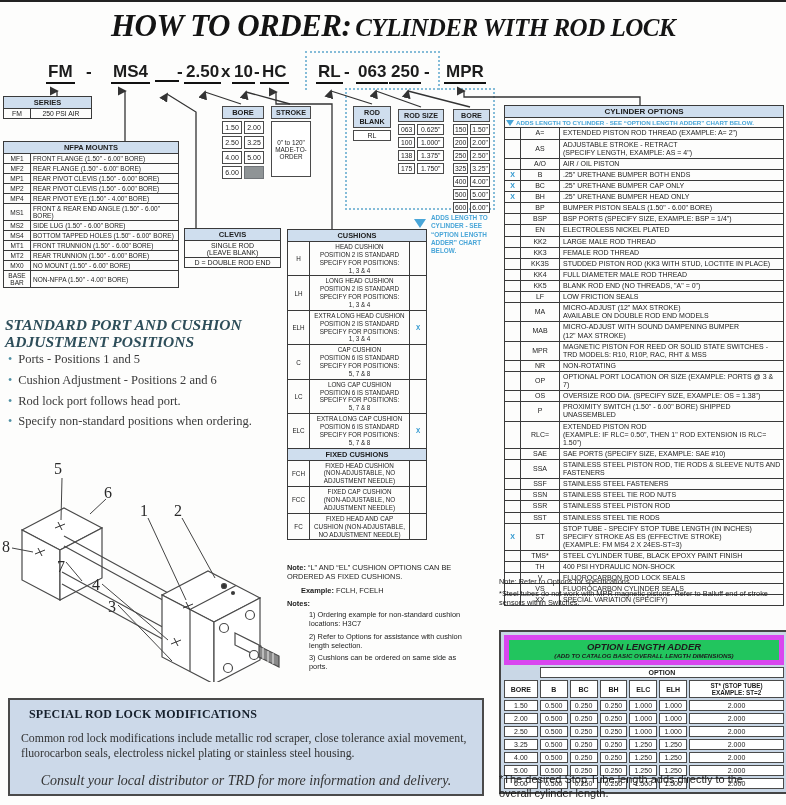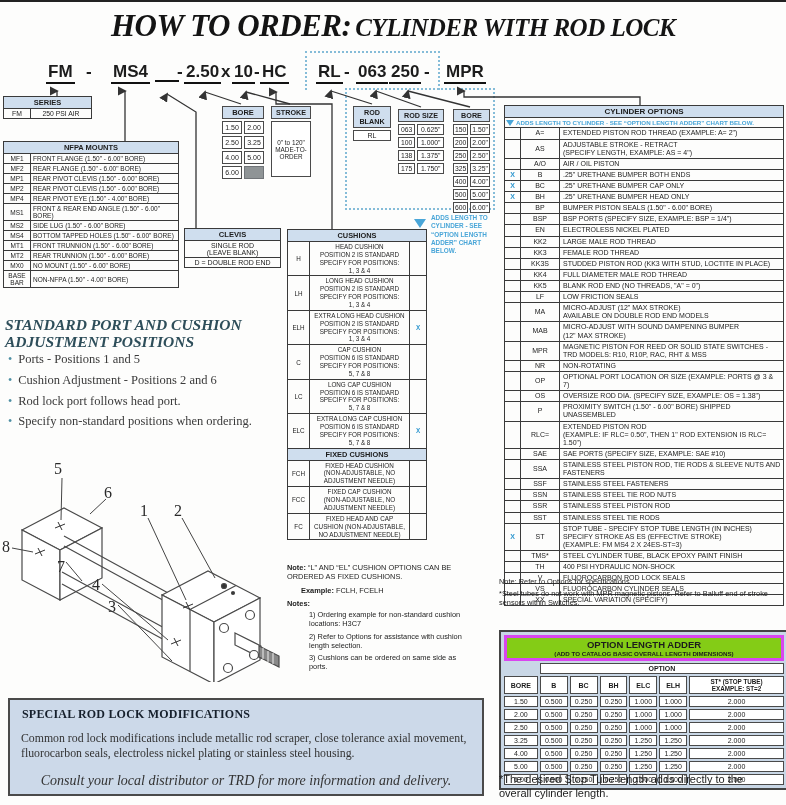--- a/index.html
+++ b/index.html
@@ -107,28 +107,28 @@
   #port-head{position:absolute;left:5px;top:316px;width:240px;
              font-family:"Liberation Serif",serif;font-style:italic;font-weight:bold;
              font-size:15.5px;line-height:1.12;color:#2e4e5a;}
   #port-bullets{position:absolute;left:6px;top:352px;width:270px;margin:0;padding:0;list-style:none;
                 font-family:"Liberation Serif",serif;font-size:12.5px;color:#3a3a3a;}
   #port-bullets li{margin:0 0 6px 14px;text-indent:-12px;line-height:1.15;}
   #port-bullets li::before{content:"\2022";color:#4e8fa3;margin-right:6px;font-size:12px;}
 
   #special{position:absolute;left:8px;top:698px;width:450px;height:80px;background:#ccd9e9;
            border:2px solid #4a4a4a;padding:7px 11px;font-family:"Liberation Serif",serif;color:#333;}
-  #special h3{margin:0 0 9px 1px;font-size:12px;color:#16202c;letter-spacing:.2px;}
+  #special h3{margin:0 0 9px 8px;font-size:12px;color:#16202c;letter-spacing:.2px;}
   #special .body{font-size:11.8px;line-height:1.25;margin:0 0 9px 0;}
   #special .foot{font-size:14px;font-style:italic;margin:13px;text-align:center;}
 
   #adder{position:absolute;left:499px;top:630px;width:284px;background:#c9d7e6;border:2px solid #444;
          padding:1px;font-size:7px;}
   #adder table{width:100%;}
-  #adder .title{background:#84cc16;text-align:center;font-weight:bold;border:3px solid #d946ef;}
+  #adder .title{background:#22c55e;text-align:center;font-weight:bold;border:5px solid #d946ef;font-style:italic;}
   #adder .title .big{font-size:9.5px;}
   #adder .title .sub{font-size:6.2px;font-weight:bold;}
   #adder .nob{background:transparent;border:none;}
   #adder th{font-weight:bold;}
   #adder td,#adder th{padding:1px;}
   #adder col.c-bore{width:34px;} #adder col.c-n{width:28px;} #adder col.c-st{width:96px;}
   #adder-foot{position:absolute;left:499px;top:772px;width:247px;font-size:11px;line-height:1.3;}
 
   text.dlab{font-family:"Liberation Serif",serif;font-size:16px;fill:#2a2a2a;}
 </style>

